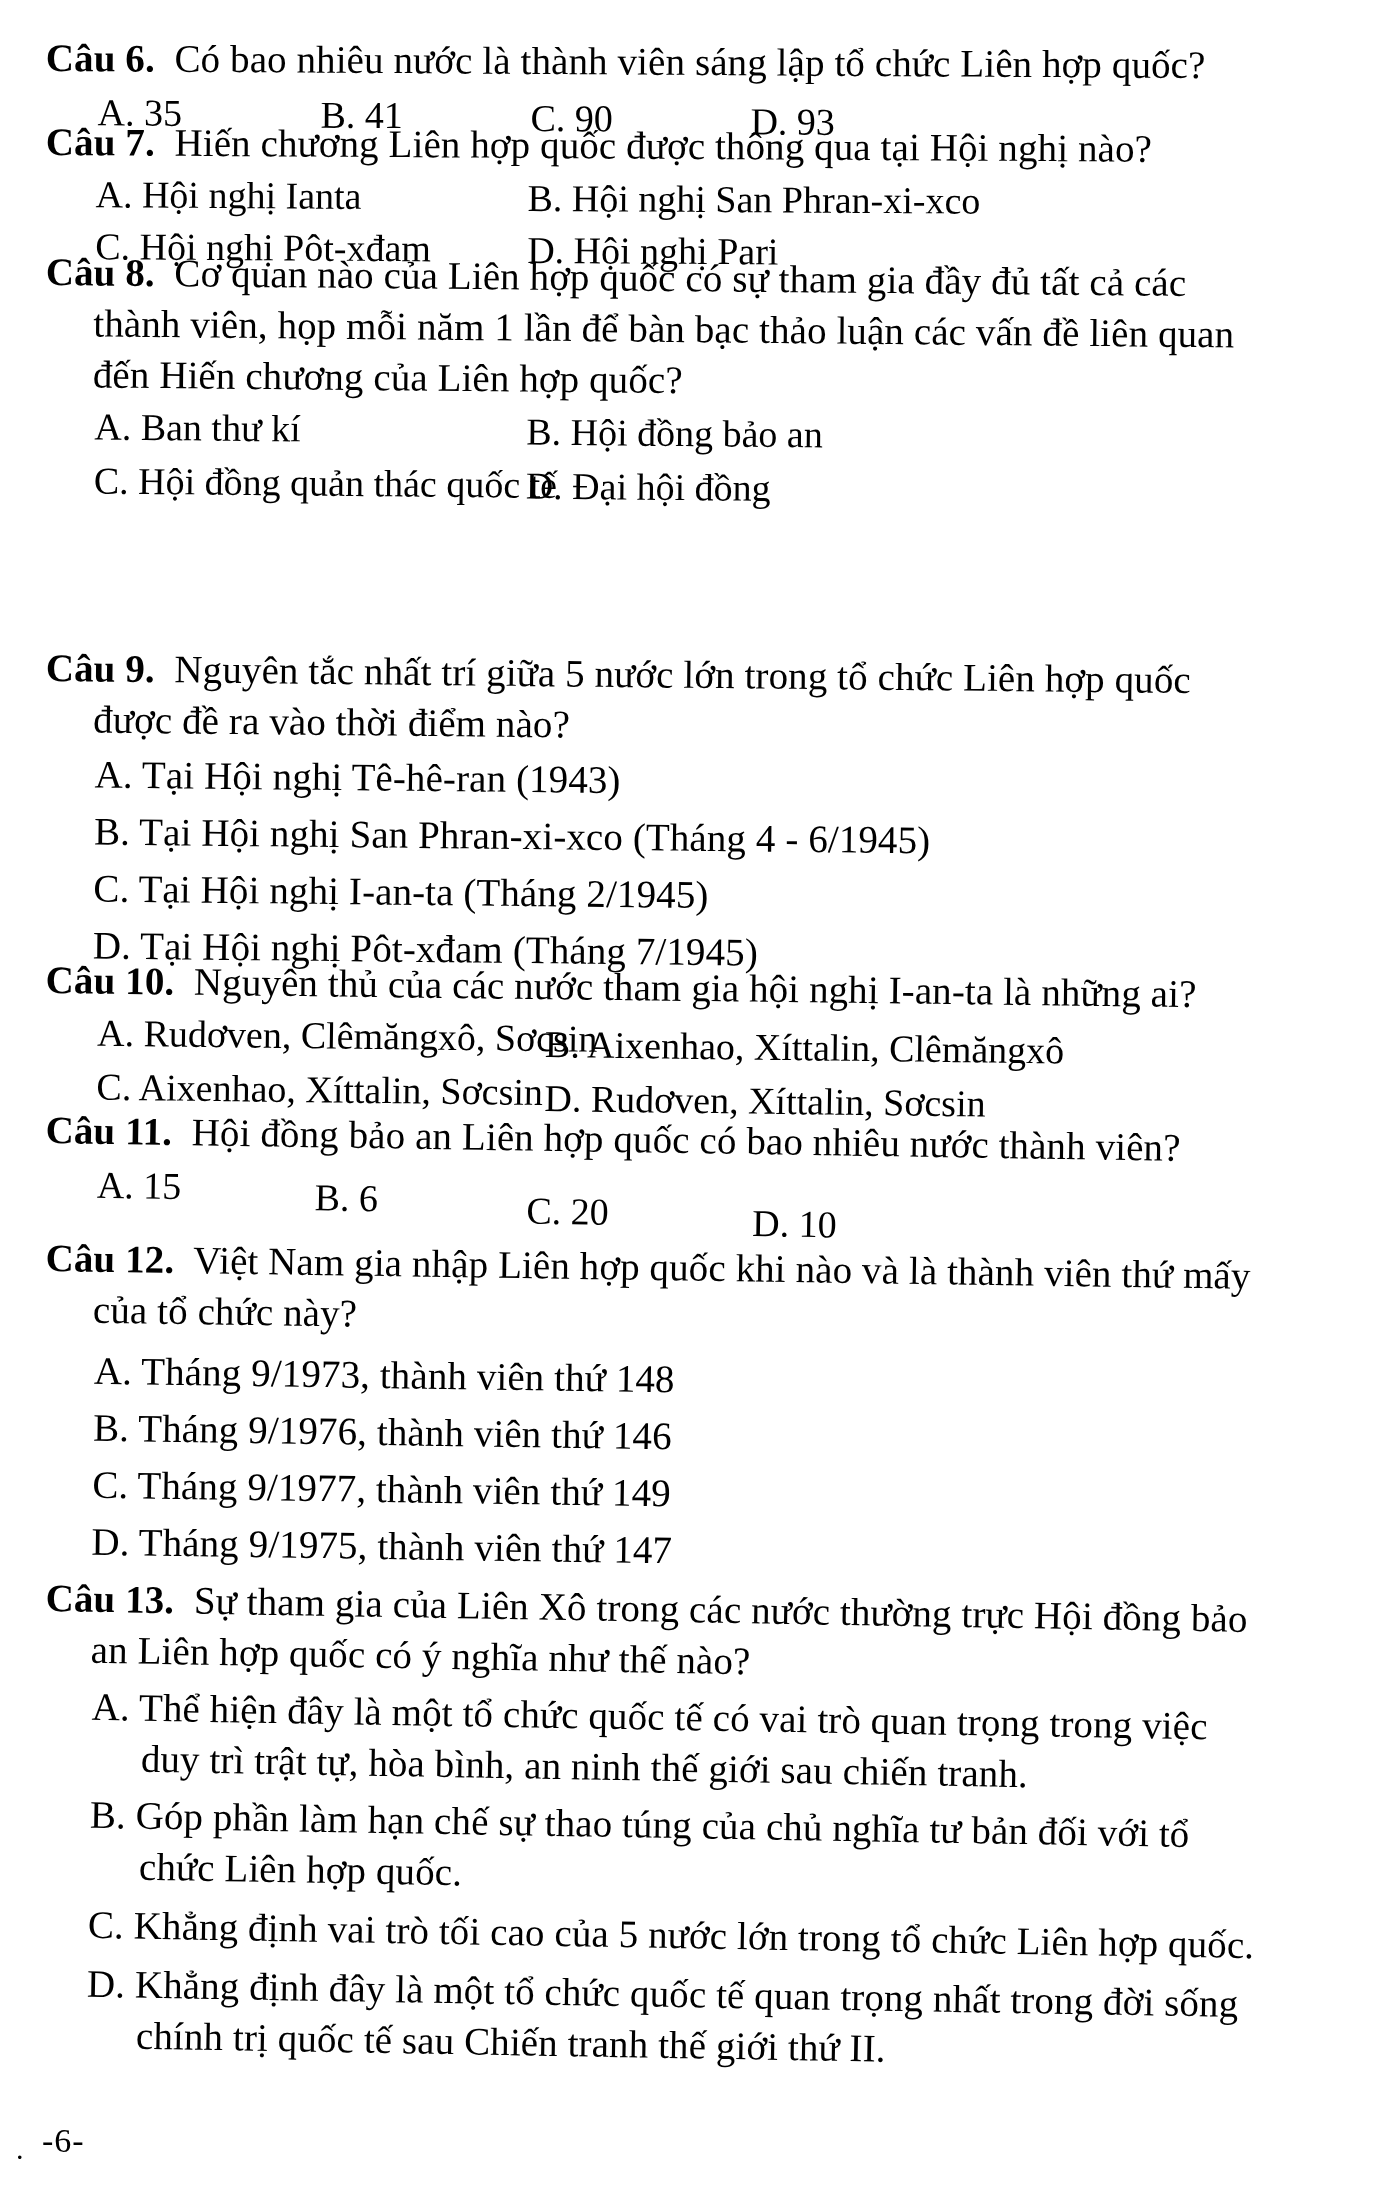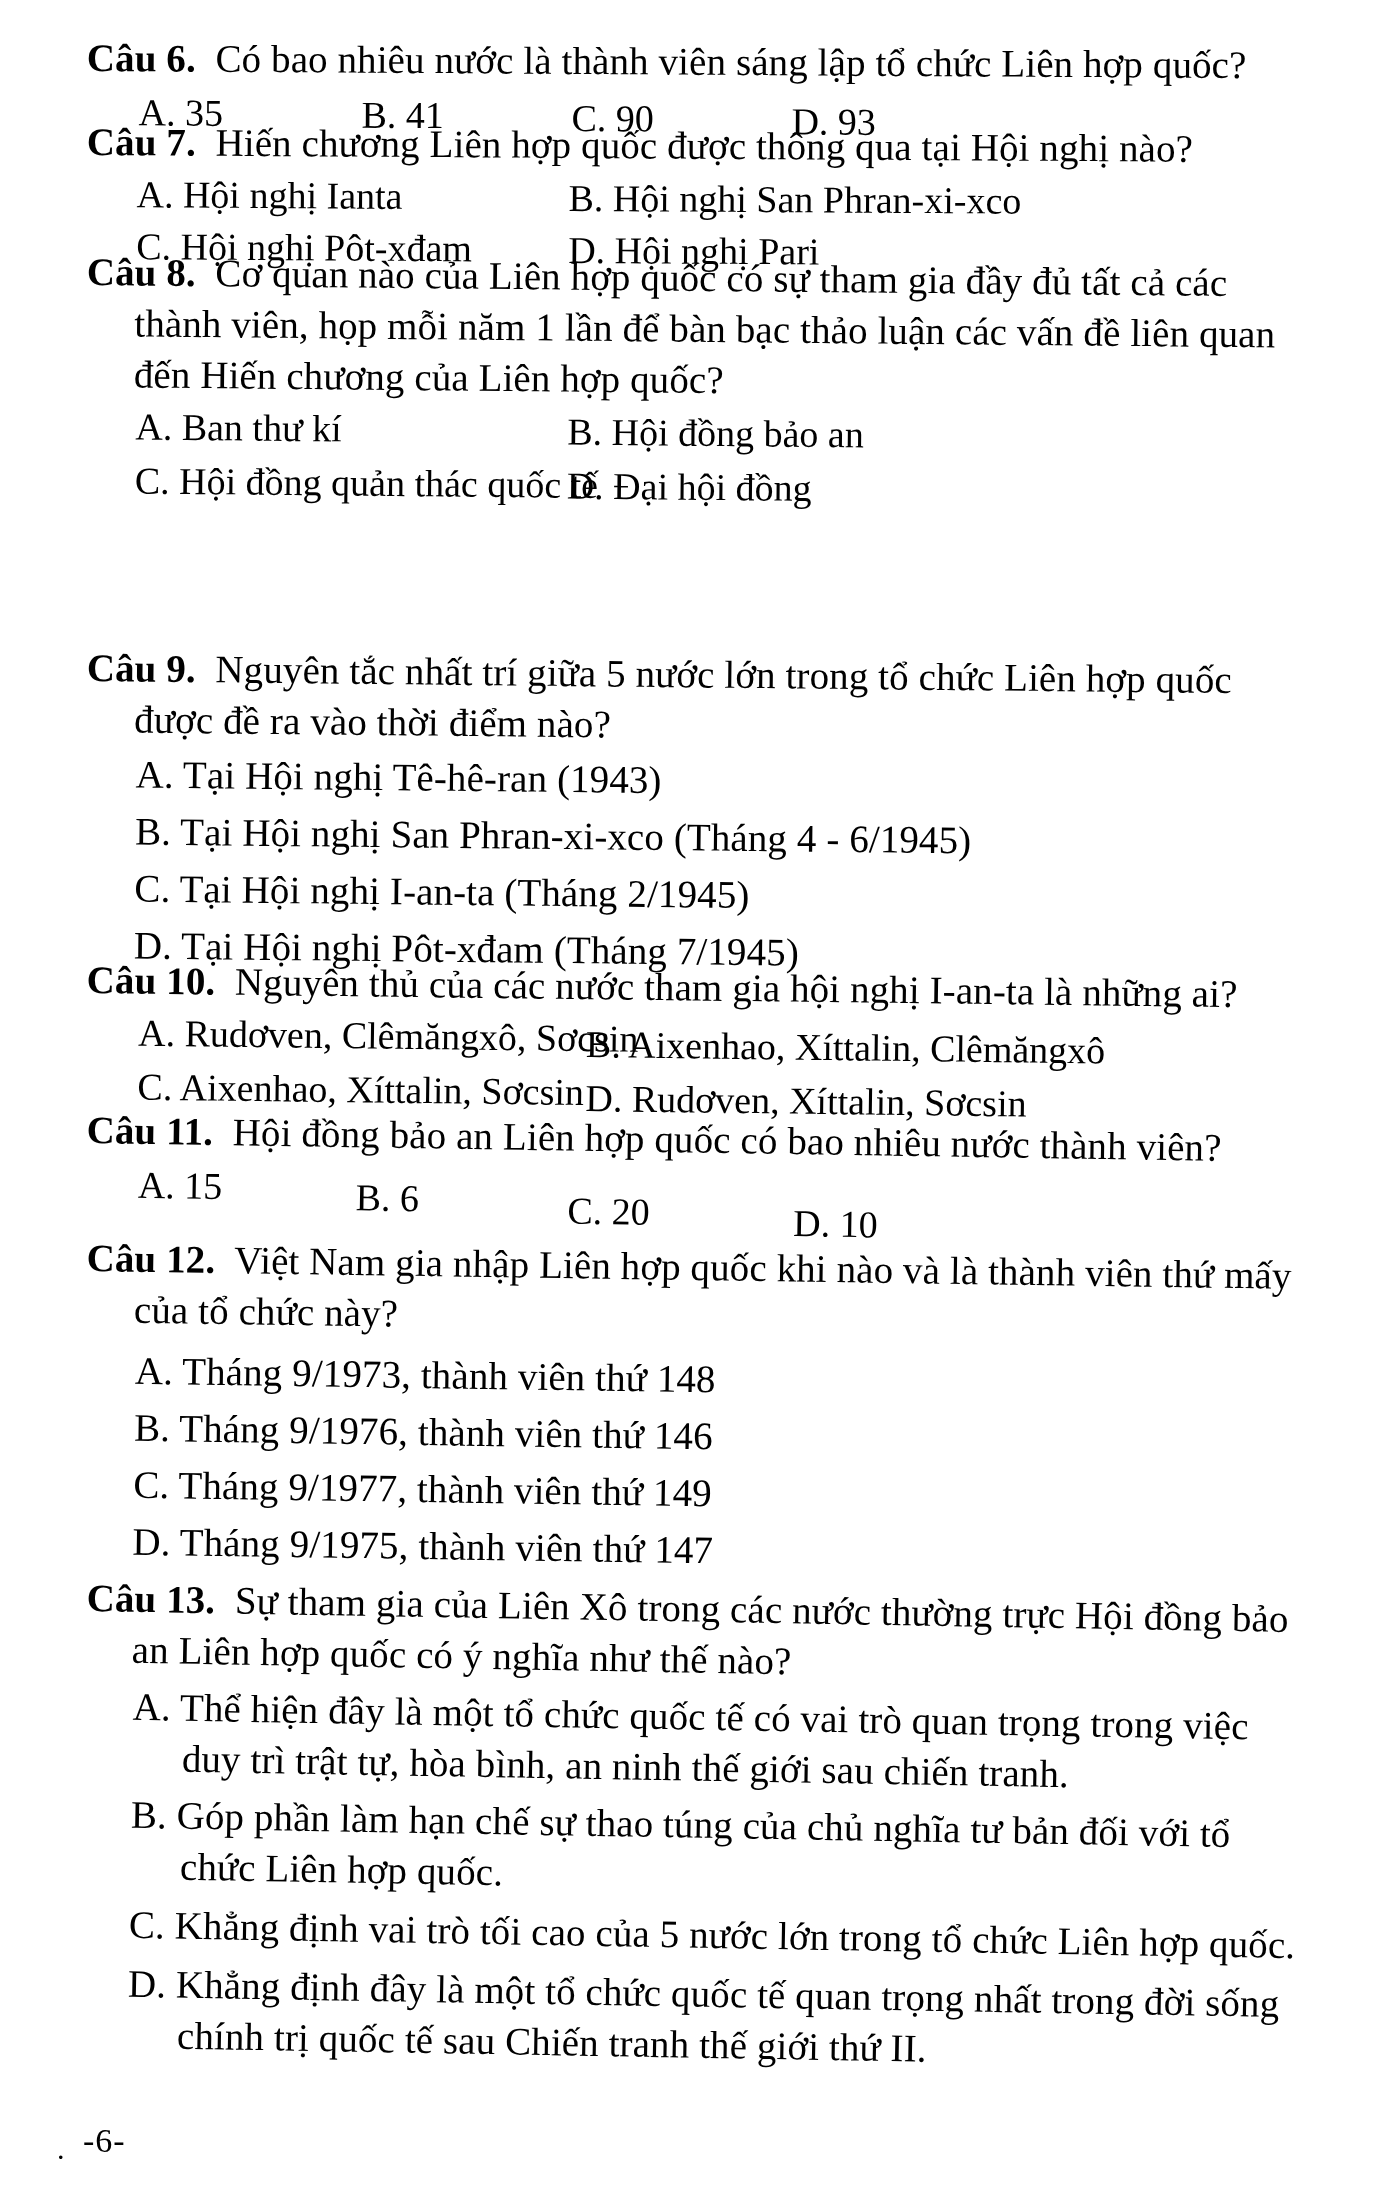--- a/index.html
+++ b/index.html
@@ -16,21 +16,20 @@
     font-family: "Liberation Serif", "DejaVu Serif", serif;
     color: #000000;
   }
 
   
   #page {
     position: absolute;
     inset: 0;
     background:
       radial-gradient(ellipse 140% 120% at 50% 45%, #ffffff 62%, #fbfbfa 84%, #f3f3f1 100%);
-    margin-left: 41px;
   }
 
   #scan-content {
     position: absolute;
     left: 0;
     top: 0;
     width: 1376px;
     height: 2208px;
   }
 

